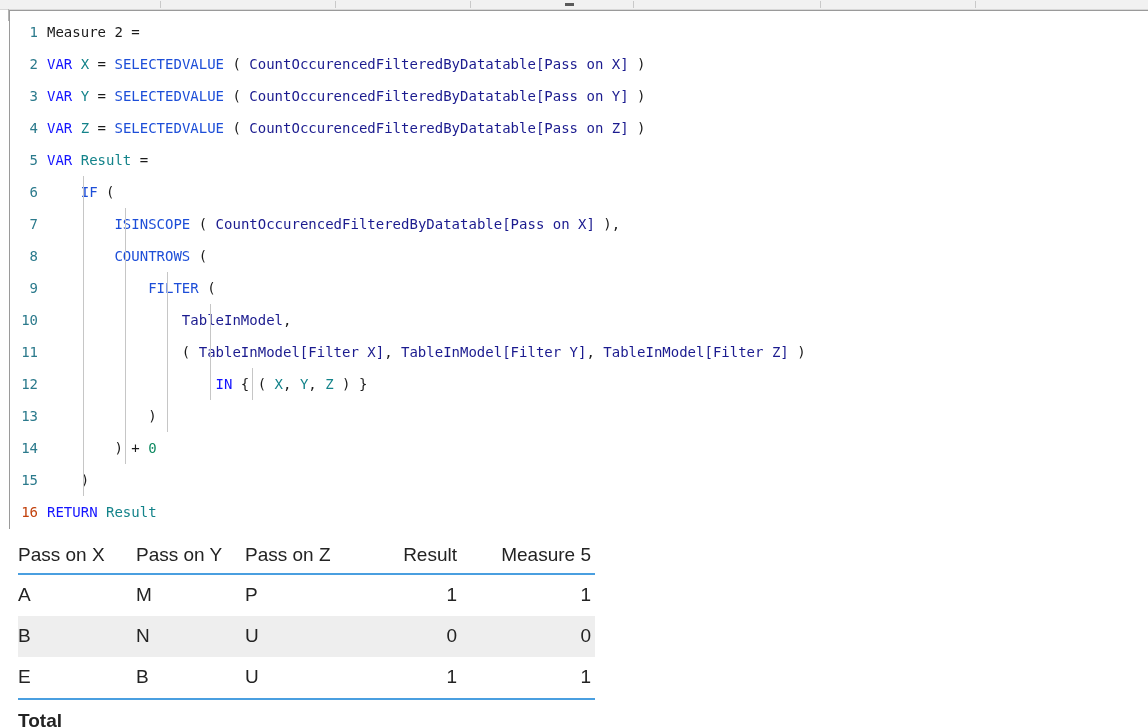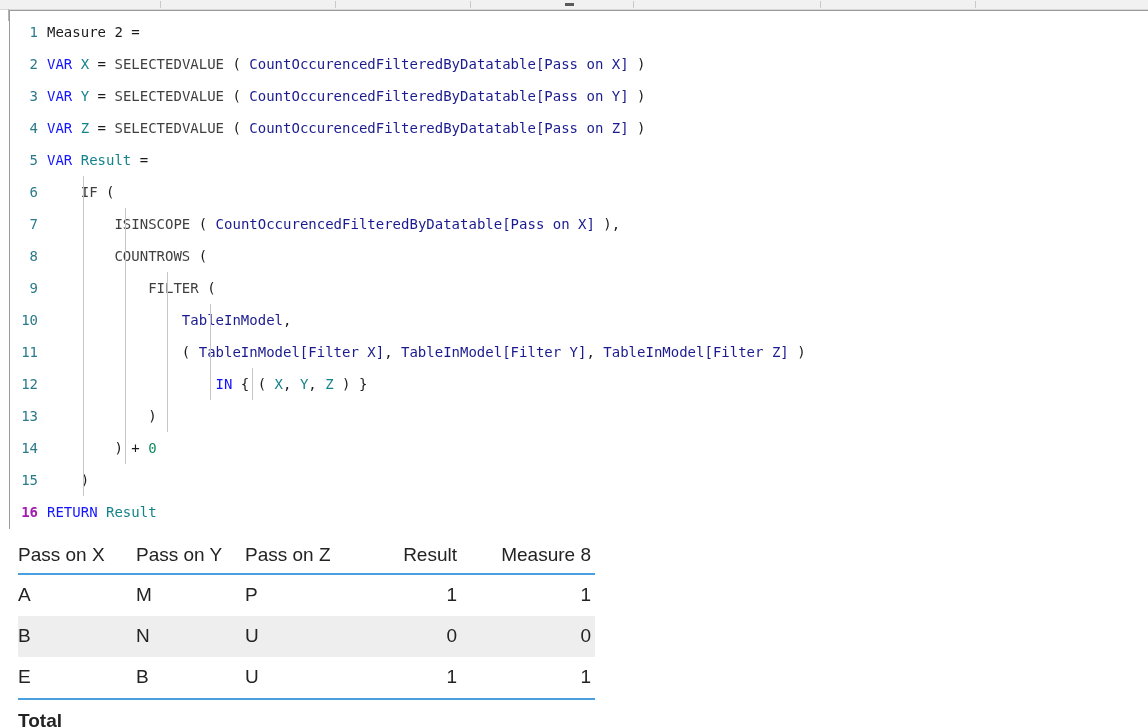--- a/index.html
+++ b/index.html
@@ -39,31 +39,31 @@
     padding-top:5px;
     white-space:pre;
   }
   .line{position:relative;height:32px;}
   .ln{
     display:inline-block;width:28px;text-align:right;
     color:#2b7a8c;
     margin-right:9px;
     vertical-align:top;
   }
-  .ln.dark{color:#a21caf;font-weight:bold;}
+  .ln.dark{color:#c2410c;}
   .code{display:inline-block;vertical-align:top;color:#1a1a1a;}
 
   
   .guide{
     position:absolute;top:0;width:1px;height:32px;background:#c6c6c6;
   }
 
   
   .kw       {color:#1414ff;}            
-  .fn       {color:#404040;}            
+  .fn       {color:#1d4ed8;}            
   .var      {color:#13838a;}            
   .tbl      {color:#1b1b8f;}            
   .num      {color:#0f8a62;}            
   .punct    {color:#1a1a1a;}
   .plain    {color:#1a1a1a;}
 
   
   .grid{
     position:absolute;left:18px;top:540px;width:545px;
     font-family:"Liberation Sans", sans-serif;
@@ -105,21 +105,21 @@
   </div>
 
   <div class="grid">
     <table>
       <thead>
         <tr id="head-row">
             <th class="c0">Pass on X</th>
             <th class="c1">Pass on Y</th>
             <th class="c2">Pass on Z</th>
             <th class="c3 numcol">Result</th>
-            <th class="c4 numcol">Measure 8</th>
+            <th class="c4 numcol">Measure 5</th>
           </tr>
       </thead>
       <tbody id="body-rows">
           <tr class="">
             <td class="c0">A</td>
             <td class="c1">M</td>
             <td class="c2">P</td>
             <td class="c3 numcol">1</td>
             <td class="c4 numcol">1</td>
           </tr>

